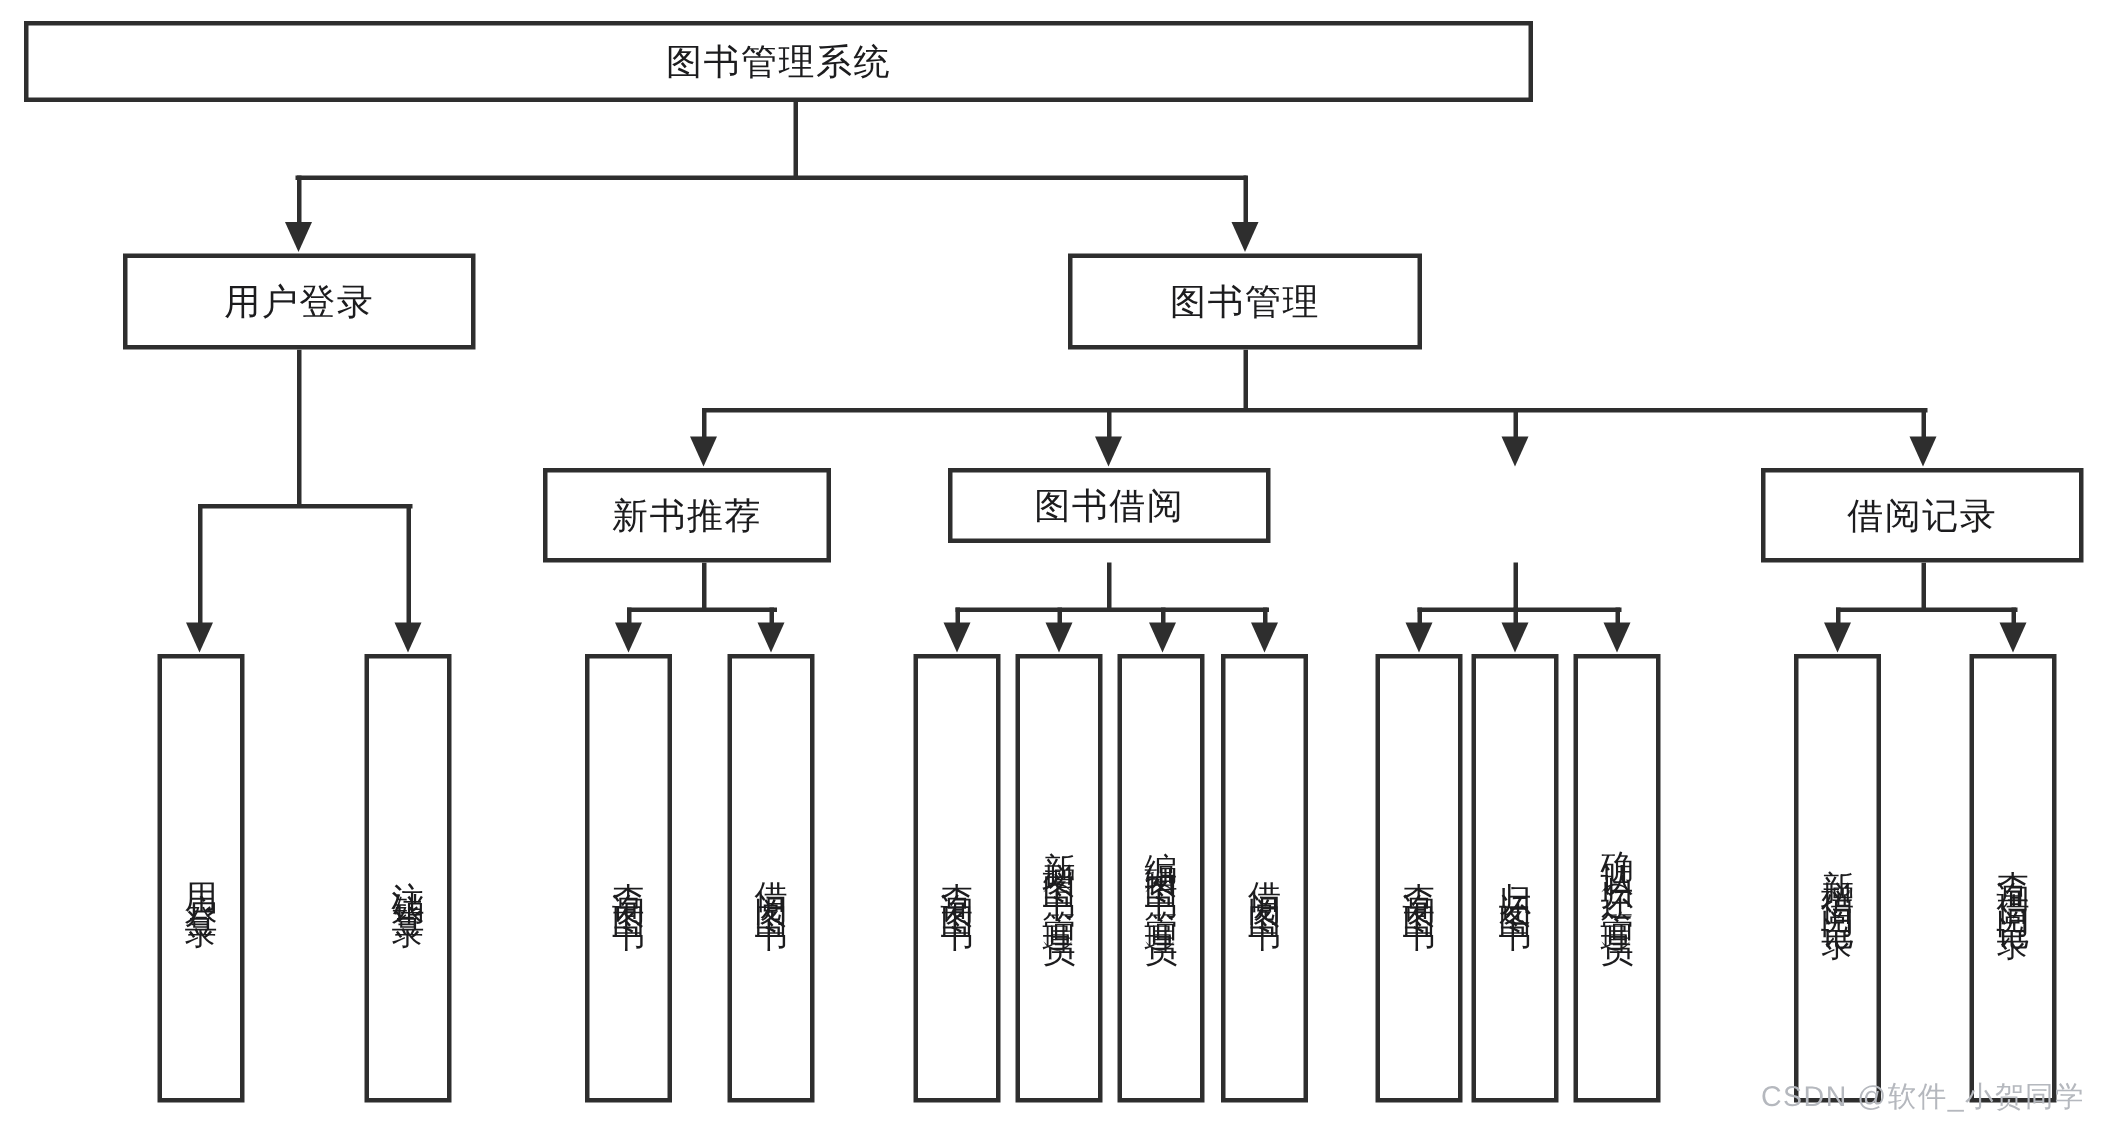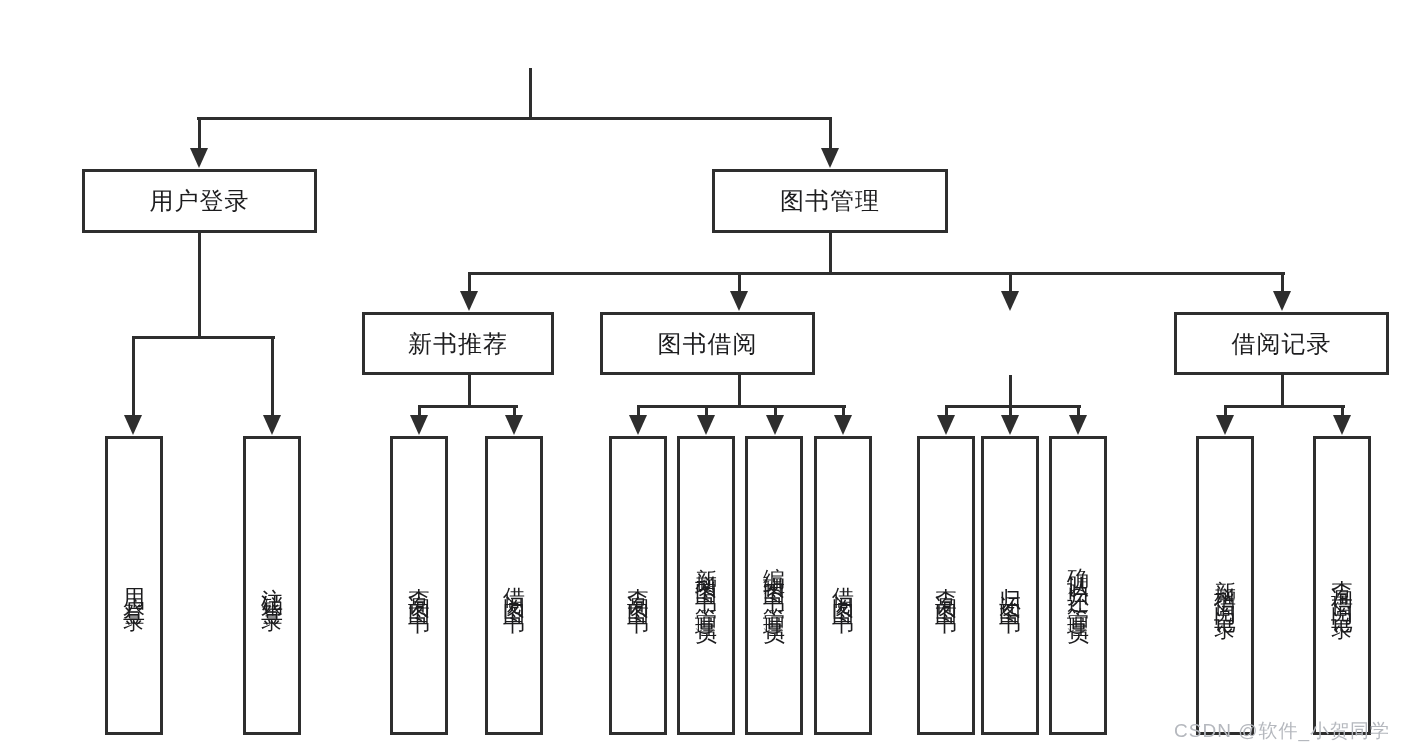--- a/index.html
+++ b/index.html
@@ -44,20 +44,23 @@
     color:#b5b8be;
     z-index:5;
     white-space:nowrap;
   }
 </style>
 </head>
 <body>
 
 <div id="canvas">
 
+  <div class="box" style="left:16px;top:14px;width:1006px;height:54px;">
+    <span class="hlabel">图书管理系统</span>
+  </div>
 
   <div class="line" style="left:529px;top:68px;width:3px;height:50px;"></div>
   <div class="line" style="left:197px;top:117px;width:634px;height:3px;"></div>
   <div class="line" style="left:198px;top:117px;width:3px;height:34px;"></div>
   <div class="arrowhead" style="left:190px;top:148px;"></div>
   <div class="line" style="left:829px;top:117px;width:3px;height:34px;"></div>
   <div class="arrowhead" style="left:821px;top:148px;"></div>
 
   <div class="box" style="left:82px;top:169px;width:235px;height:64px;">
     <span class="hlabel">用户登录</span>
@@ -80,21 +83,21 @@
   <div class="line" style="left:738px;top:272px;width:3px;height:22px;"></div>
   <div class="arrowhead" style="left:730px;top:291px;"></div>
   <div class="line" style="left:1009px;top:272px;width:3px;height:22px;"></div>
   <div class="arrowhead" style="left:1001px;top:291px;"></div>
   <div class="line" style="left:1281px;top:272px;width:3px;height:22px;"></div>
   <div class="arrowhead" style="left:1273px;top:291px;"></div>
 
   <div class="box" style="left:362px;top:312px;width:192px;height:63px;">
     <span class="hlabel">新书推荐</span>
   </div>
-  <div class="box" style="left:600px;top:312px;width:215px;height:63px;">
+  <div class="box" style="left:632px;top:312px;width:215px;height:50px;">
     <span class="hlabel">图书借阅</span>
   </div>
   <div class="box" style="left:1174px;top:312px;width:215px;height:63px;">
     <span class="hlabel">借阅记录</span>
   </div>
 
   <div class="line" style="left:468px;top:375px;width:3px;height:31px;"></div>
   <div class="line" style="left:418px;top:405px;width:100px;height:3px;"></div>
   <div class="line" style="left:418px;top:405px;width:3px;height:14px;"></div>
   <div class="arrowhead" style="left:410px;top:415px;"></div>

